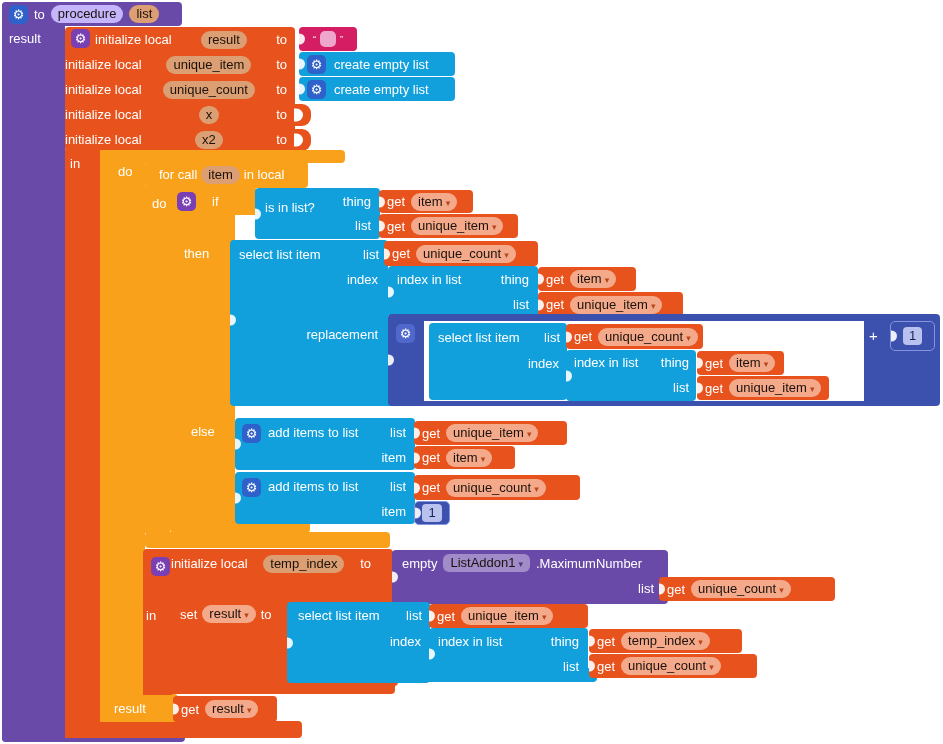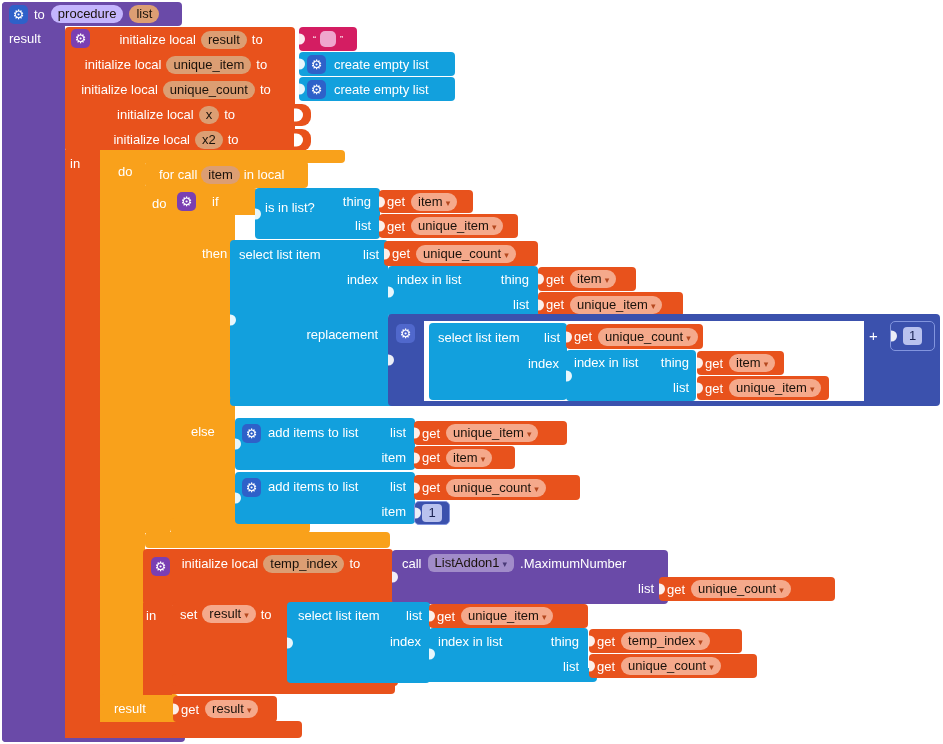--- a/index.html
+++ b/index.html
@@ -9,21 +9,21 @@
   .r4{border-radius:4px}
   .purple{background:#6a4aa8}
   .orange{background:#e8521c}
   .gold{background:#f9a11b}
   .blue{background:#12a0dd}
   .navy{background:#3b51ad}
   .magenta{background:#d41d62}
   .white{background:#ffffff}
   .wt{color:#fff}
   .row{display:flex;align-items:center;gap:5px}
-  .rowR{justify-content:center;padding-right:8px}
+  .rowR{justify-content:space-between;padding-right:8px}
   .lbl{position:absolute;color:#fff;white-space:nowrap}
   .chip{display:inline-block;padding:0 7px;border-radius:9px;background:#dc9e73;color:#1a120b;
         line-height:18px;height:18px;white-space:nowrap}
   .chip.salmon{background:#f5a98b}
   .chip.lav{background:#c4b5fd}
   .chip.lav2{background:#a18cc9;border-radius:6px}
   .chip.one{background:#b9c2ee;color:#1a2250;border-radius:4px;padding:0 6px}
   .chip.pink{background:#efa6cd;width:16px;height:16px;padding:0;border-radius:5px}
   .gear{display:inline-flex;align-items:center;justify-content:center;width:19px;height:19px;
         border-radius:5px;color:#fff;font-size:13px;line-height:1;flex:0 0 auto}
@@ -121,21 +121,21 @@
     <span class="chip">item</span>
     <span>in local</span>
   </div>
   <div class="lbl" style="left:152px;top:196px">do</div>
 
   <div class="abs gold r4" style="left:170px;top:188px;width:88px;height:27px"></div>
   <div class="abs gold" style="left:170px;top:188px;width:65px;height:336px"></div>
   <div class="abs gold r4" style="left:170px;top:518px;width:140px;height:15px"></div>
   <span class="gear gpurple abs" style="left:177px;top:192px">⚙</span>
   <div class="lbl" style="left:212px;top:194px">if</div>
-  <div class="lbl" style="left:202px;top:246px">then</div>
+  <div class="lbl" style="left:184px;top:246px">then</div>
   <div class="lbl" style="left:191px;top:424px">else</div>
 
   <div class="vblk blue vnotch" style="left:255px;top:188px;width:125px;height:51px">
     <div class="lbl" style="left:10px;top:12px">is in list?</div>
     <div class="lbl" style="right:9px;top:6px">thing</div>
     <div class="lbl" style="right:9px;top:30px">list</div>
   </div>
   <div class="getblk vnotch" style="left:379px;top:190px;width:94px;height:23px">
     <span>get</span>
     <span class="chip salmon"><span>item</span><span class="arrow">▾</span></span>
@@ -235,21 +235,21 @@
   <span class="gear gpurple abs" style="left:151px;top:557px">⚙</span>
   <div class="abs row rowR wt" style="left:171px;top:551px;width:204px;height:25px;padding-right:4px">
     <span>initialize local</span>
     <span class="chip">temp_index</span>
     <span>to</span>
   </div>
   <div class="lbl" style="left:146px;top:608px">in</div>
 
   <div class="vblk purple vnotch" style="left:392px;top:550px;width:276px;height:54px">
     <div class="abs row" style="left:10px;top:4px;gap:6px">
-      <span class="wt">call</span>
+      <span class="wt">empty</span>
       <span class="chip lav2"><span>ListAddon1</span><span class="arrow pv">▾</span></span>
       <span class="wt">.MaximumNumber</span>
     </div>
     <div class="lbl" style="right:14px;top:31px">list</div>
   </div>
   <div class="getblk vnotch" style="left:659px;top:577px;width:176px;height:24px">
     <span>get</span>
     <span class="chip salmon"><span>unique_count</span><span class="arrow">▾</span></span>
   </div>
 

